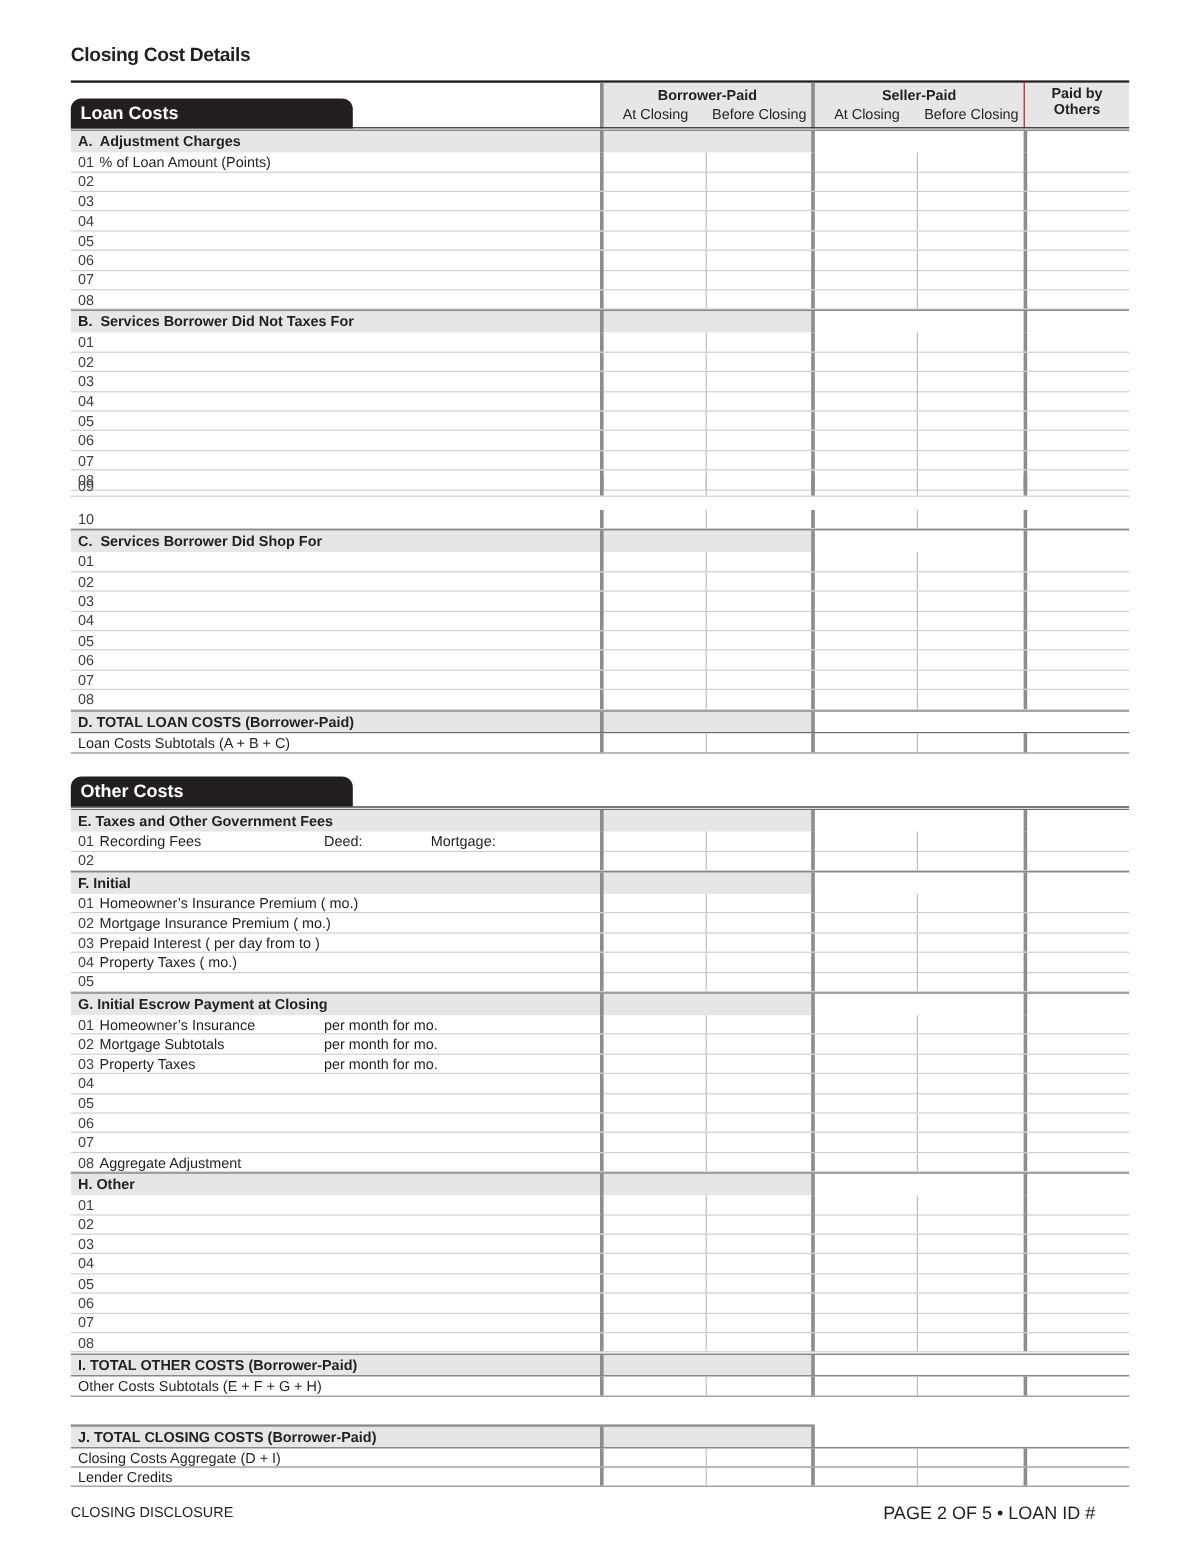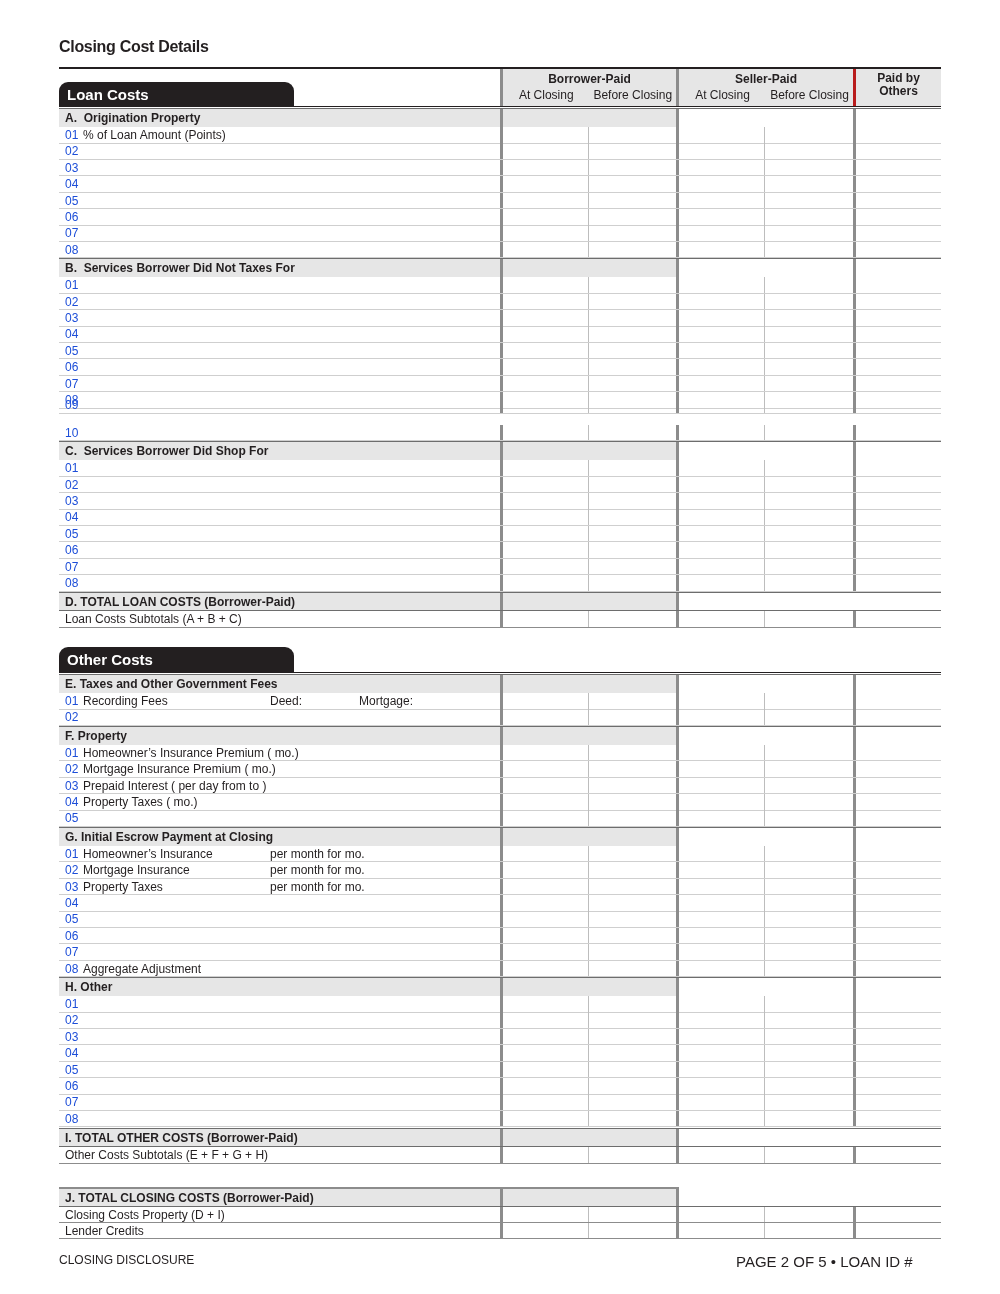--- a/index.html
+++ b/index.html
@@ -6,32 +6,32 @@
   body { width: 1000px; height: 1294px; position: relative; font-family: "Liberation Sans", sans-serif; color: #231f20; overflow: hidden; }
   .page-title { position: absolute; left: 59px; top: 38px; font-size: 16px; font-weight: bold; letter-spacing: -0.3px; margin: 0; }
   .title-rule { position: absolute; left: 59px; top: 67px; width: 882px; height: 0; border-top: 2.5px solid #231f20; }
 
   .col-header { position: absolute; top: 69px; height: 38px; box-sizing: border-box; background: #e6e6e6; text-align: center; font-size: 12px; }
   .col-header .grp { font-weight: bold; display: block; margin-top: 3px; }
   .col-header .subs { display: flex; margin-top: 2px; }
   .col-header .subs span { flex: 1; }
   .hdr-borrower { left: 500px; width: 176px; border-left: 3px solid #8c8c8c; }
   .hdr-seller { left: 676px; width: 177px; border-left: 3px solid #8c8c8c; }
-  .hdr-others { left: 853px; width: 88px; border-left: 3px solid #b91c1c; font-weight: bold; line-height: 13px; padding-top: 3px; }
+  .hdr-others { left: 853px; width: 88px; border-left: 1px solid #b91c1c; font-weight: bold; line-height: 13px; padding-top: 3px; }
 
   .tab { position: absolute; left: 59px; width: 235px; height: 25px; background: #231f20; color: #ffffff; border-radius: 9px 9px 0 0; font-weight: bold; font-size: 15px; box-sizing: border-box; padding: 4px 0 0 8px; }
   .tab-rule { position: absolute; left: 59px; width: 882px; border-top: 1.5px solid #231f20; }
 
   .row { position: absolute; left: 59px; width: 882px; height: 16.5px; box-sizing: border-box; border-bottom: 1px solid #cfcfcf; font-size: 12px; }
   .row.section { background: linear-gradient(to right, #e6e6e6 0, #e6e6e6 617px, transparent 617px); font-weight: bold; height: 19px; border-top: 1.5px solid #6d6d6d; border-bottom: none; }
   .row.total { background: linear-gradient(to right, #e6e6e6 0, #e6e6e6 617px, transparent 617px); font-weight: bold; height: 19px; border-top: 1.5px solid #6d6d6d; border-bottom: 1.5px solid #6d6d6d; }
   .row.subtotal { border-bottom: 1.5px solid #8c8c8c; }
   .row .label { position: absolute; left: 6px; top: 1px; white-space: pre; }
   .row.section .label, .row.total .label { top: 2px; }
-  .row .num { position: absolute; left: 6px; top: 1px; color: #1d4ed8; }
+  .row .num { position: absolute; left: 6px; top: 1px; color: #404040; }
   .row .desc { position: absolute; left: 24px; top: 1px; white-space: nowrap; }
   .row .desc2 { position: absolute; top: 1px; white-space: nowrap; text-align: right; }
   .cell { position: absolute; top: 0; bottom: 0; box-sizing: border-box; }
   .c1 { left: 441px; width: 88px; border-left: 3px solid #8c8c8c; }
   .c2 { left: 529px; width: 88px; border-left: 1px solid #bdbdbd; }
   .c3 { left: 617px; width: 88px; border-left: 3px solid #8c8c8c; }
   .c4 { left: 705px; width: 89px; border-left: 1px solid #bdbdbd; }
   .c5 { left: 794px; width: 88px; border-left: 3px solid #8c8c8c; }
   .cmerge-b { left: 441px; width: 176px; border-left: 3px solid #8c8c8c; }
   .cmerge-s { left: 617px; width: 177px; border-left: 3px solid #8c8c8c; }
@@ -62,21 +62,21 @@
 </div>
 <div class="col-header hdr-others">
   <span style="display:block;width:60px;margin:0 auto;">Paid by Others</span>
 </div>
 
 <div class="tab" style="top:82px;">Loan Costs</div>
 <div class="tab-rule" style="top:106px;"></div>
 
 <div id="loan-rows">
     <div class="row section" style="top: 108px;">
-      <span class="label">A.  Origination Property</span>
+      <span class="label">A.  Adjustment Charges</span>
       <div class="cell cmerge-b"></div>
       <div class="cell cmerge-s"></div>
       <div class="cell c5"></div>
     </div>
     <div class="row" style="top: 127px;">
       <span class="num">01</span>
       <span class="desc">      % of Loan Amount (Points)</span>
       <div class="cell c1"></div>
       <div class="cell c2"></div>
       <div class="cell c3"></div>
@@ -333,21 +333,21 @@
     </div>
     <div class="row" style="top: 709.4px;">
       <span class="num">02</span>
       <div class="cell c1"></div>
       <div class="cell c2"></div>
       <div class="cell c3"></div>
       <div class="cell c4"></div>
       <div class="cell c5"></div>
     </div>
     <div class="row section" style="top: 725.8px;">
-      <span class="label">F. Property</span>
+      <span class="label">F. Initial</span>
       <div class="cell cmerge-b"></div>
       <div class="cell cmerge-s"></div>
       <div class="cell c5"></div>
     </div>
     <div class="row" style="top: 744.8px;">
       <span class="num">01</span>
       <span class="desc">Homeowner’s Insurance Premium (     mo.)</span>
       <div class="cell c1"></div>
       <div class="cell c2"></div>
       <div class="cell c3"></div>
@@ -400,21 +400,21 @@
       <span class="desc">Homeowner’s Insurance</span>
       <span class="desc2" style="left: 211px;">per month for     mo.</span>
       <div class="cell c1"></div>
       <div class="cell c2"></div>
       <div class="cell c3"></div>
       <div class="cell c4"></div>
       <div class="cell c5"></div>
     </div>
     <div class="row" style="top: 862.2px;">
       <span class="num">02</span>
-      <span class="desc">Mortgage Insurance</span>
+      <span class="desc">Mortgage Subtotals</span>
       <span class="desc2" style="left: 211px;">per month for     mo.</span>
       <div class="cell c1"></div>
       <div class="cell c2"></div>
       <div class="cell c3"></div>
       <div class="cell c4"></div>
       <div class="cell c5"></div>
     </div>
     <div class="row" style="top: 878.6px;">
       <span class="num">03</span>
       <span class="desc">Property Taxes</span>
@@ -551,21 +551,21 @@
     </div>
   </div>
 
 <div id="j-rows">
     <div class="row total" style="top: 1187px; border-bottom: none; border-top: 2px solid rgb(140, 140, 140); width: 620px;">
       <span class="label">J. TOTAL CLOSING COSTS (Borrower-Paid)</span>
       <div class="cell cmerge-b"></div>
       <div class="cell" style="left: 617px; width: 0px; border-left: 3px solid rgb(140, 140, 140);"></div>
     </div>
     <div class="row subtotal" style="top: 1206px; border-top: 1.5px solid rgb(109, 109, 109);">
-      <span class="label">Closing Costs Property (D + I)</span>
+      <span class="label">Closing Costs Aggregate (D + I)</span>
       <div class="cell c1"></div>
       <div class="cell c2"></div>
       <div class="cell c3"></div>
       <div class="cell c4"></div>
       <div class="cell c5"></div>
     </div>
     <div class="row subtotal" style="top: 1222.9px;">
       <span class="label">Lender Credits</span>
       <div class="cell c1"></div>
       <div class="cell c2"></div>

